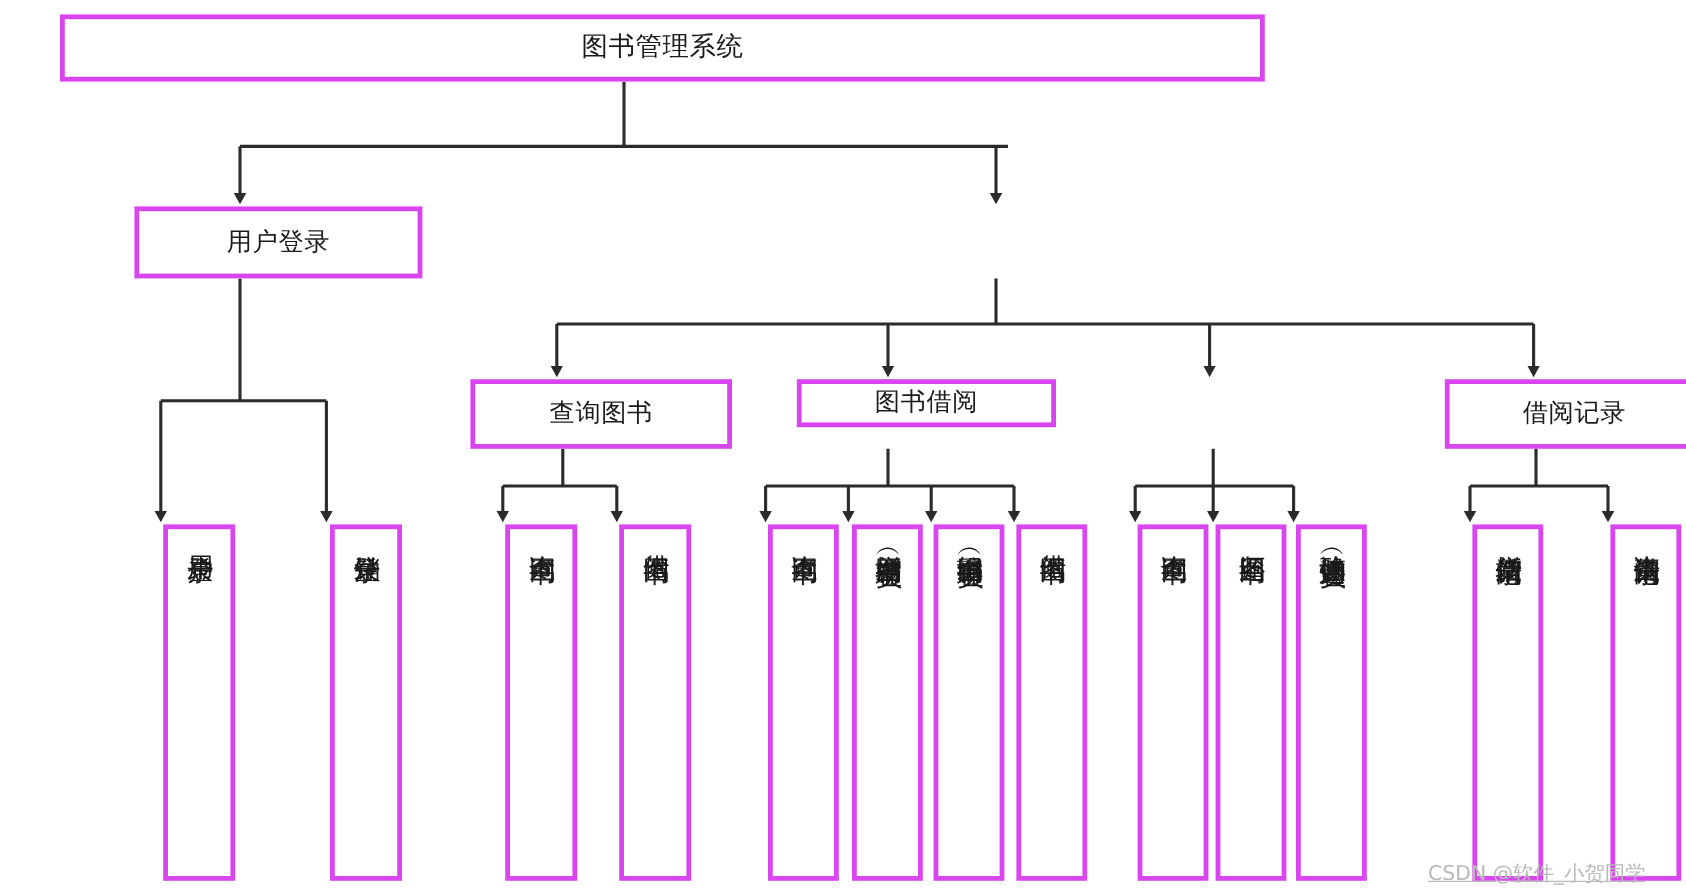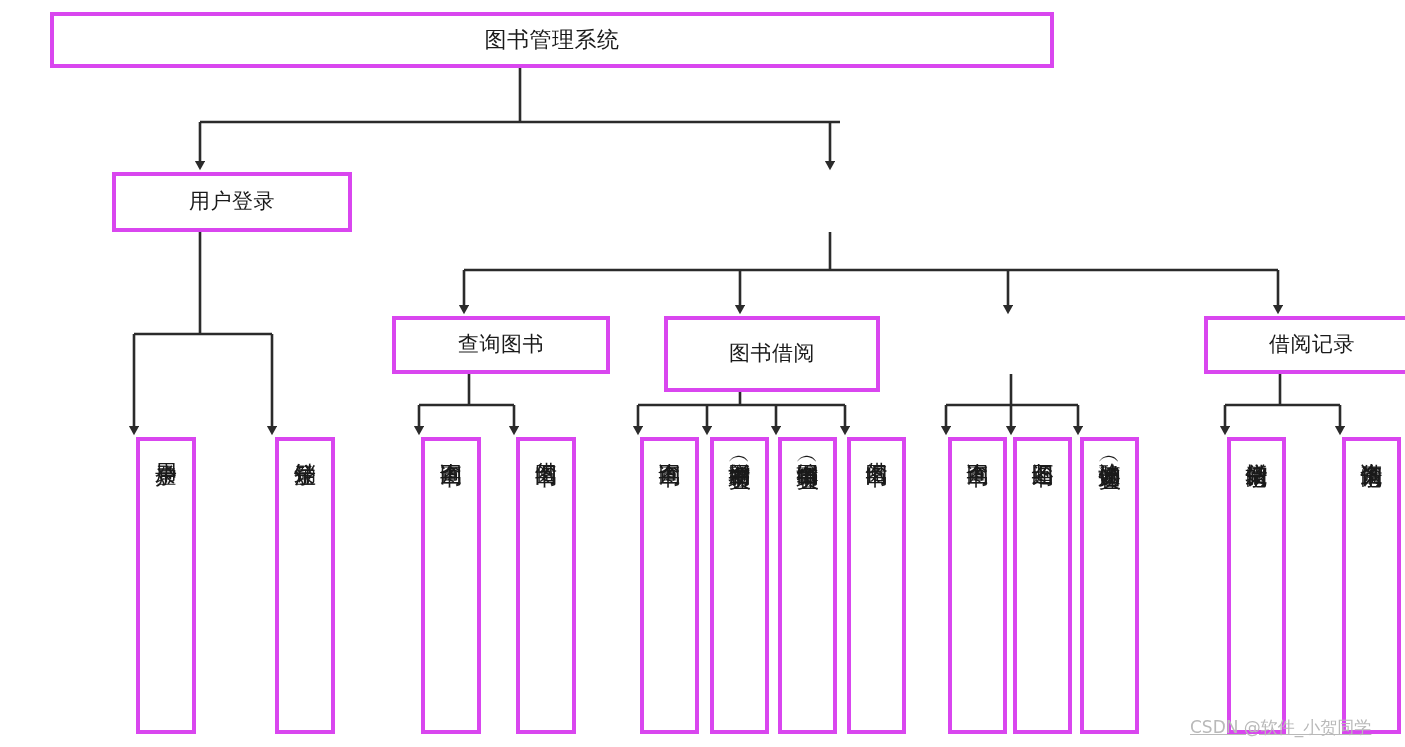--- a/index.html
+++ b/index.html
@@ -132,21 +132,21 @@
     <span class="node-label">图书管理系统</span>
   </div>
 
   <div class="node h" style="left:80px; top:172px; width:240px; height:60px;">
     <span class="node-label">用户登录</span>
   </div>
 
   <div class="node h" style="left:360px; top:316px; width:218px; height:58px;">
     <span class="node-label">查询图书</span>
   </div>
-  <div class="node h" style="left:632px; top:316px; width:216px; height:76px;">
+  <div class="node h" style="left:632px; top:316px; width:216px; height:40px;">
     <span class="node-label">图书借阅</span>
   </div>
   <div class="node h" style="left:1172px; top:316px; width:216px; height:58px;">
     <span class="node-label">借阅记录</span>
   </div>
 
   <div class="node v" style="left:104px; top:437px; width:60px; height:297px;">
     <span class="node-label">用户登录</span>
   </div>
   <div class="node v" style="left:243px; top:437px; width:60px; height:297px;">

